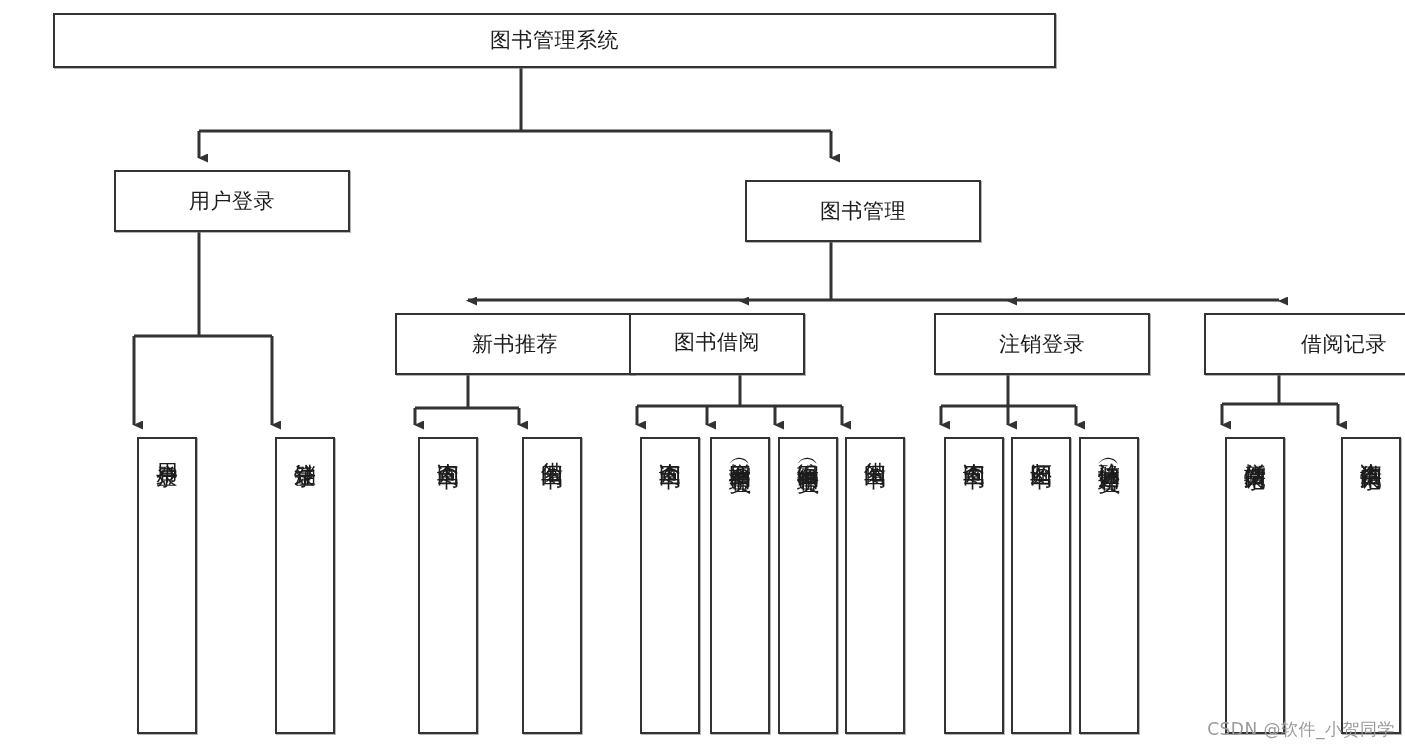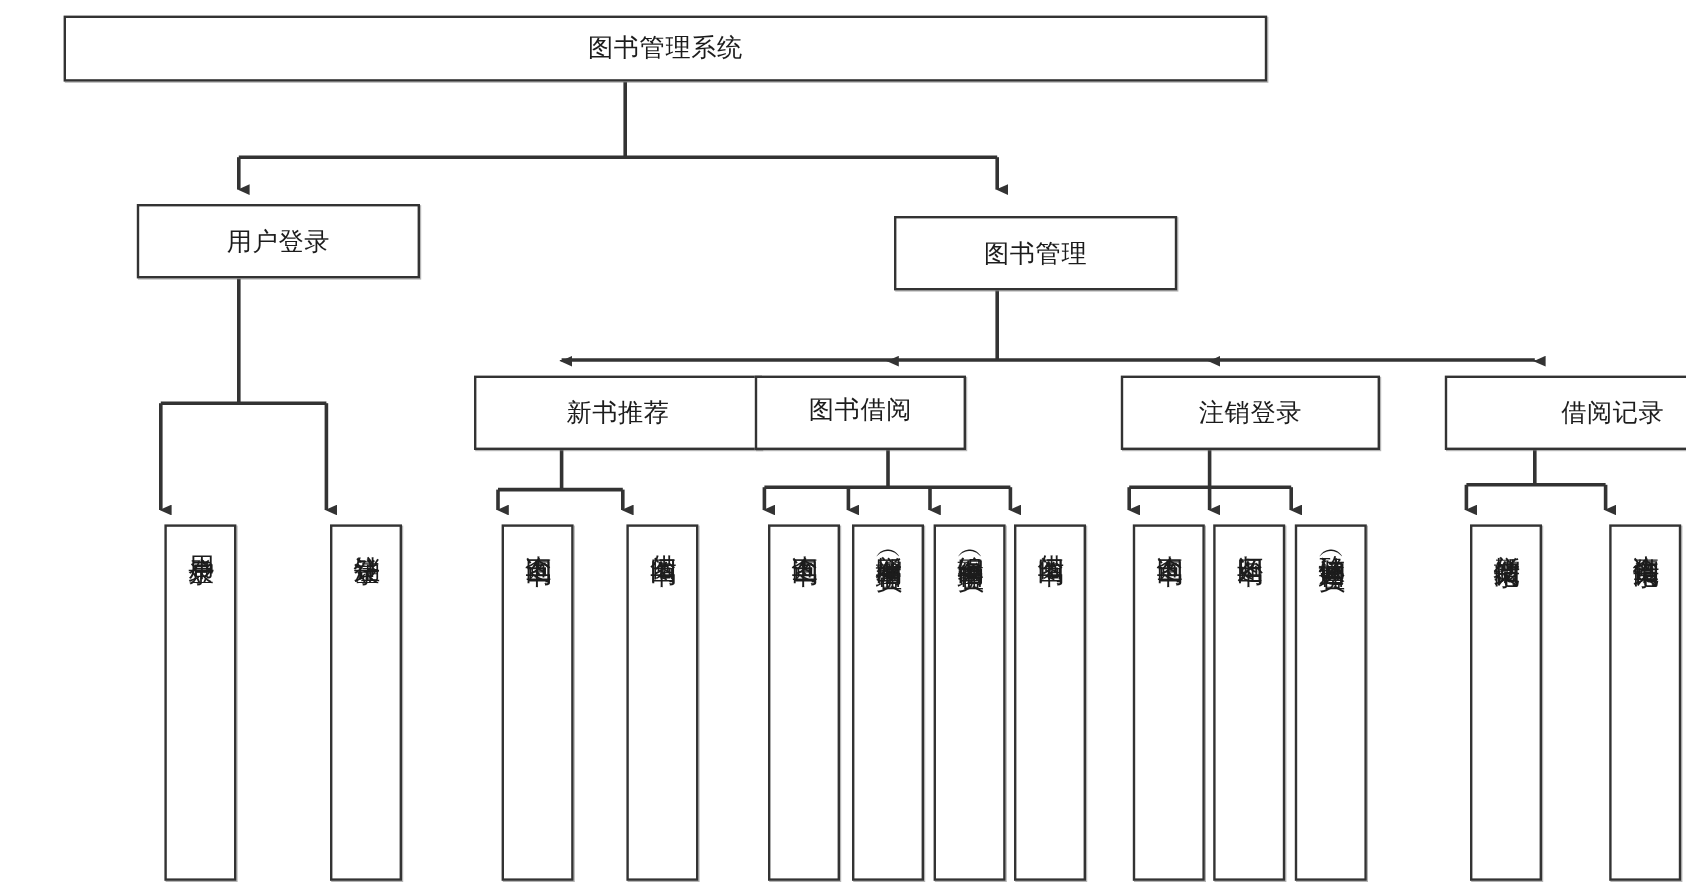--- a/index.html
+++ b/index.html
@@ -189,14 +189,15 @@
     <span class="label">确认归还（管理员）</span>
   </div>
 
   <div class="node vert" style="left:1192px; top:437px; width:60px; height:297px;">
     <span class="label">新增借阅记录</span>
   </div>
   <div class="node vert" style="left:1308px; top:437px; width:60px; height:297px;">
     <span class="label">查询借阅记录</span>
   </div>
 
+  <div class="watermark">CSDN @软件_小贺同学</div>
 
 </div>
 
 </body></html>

